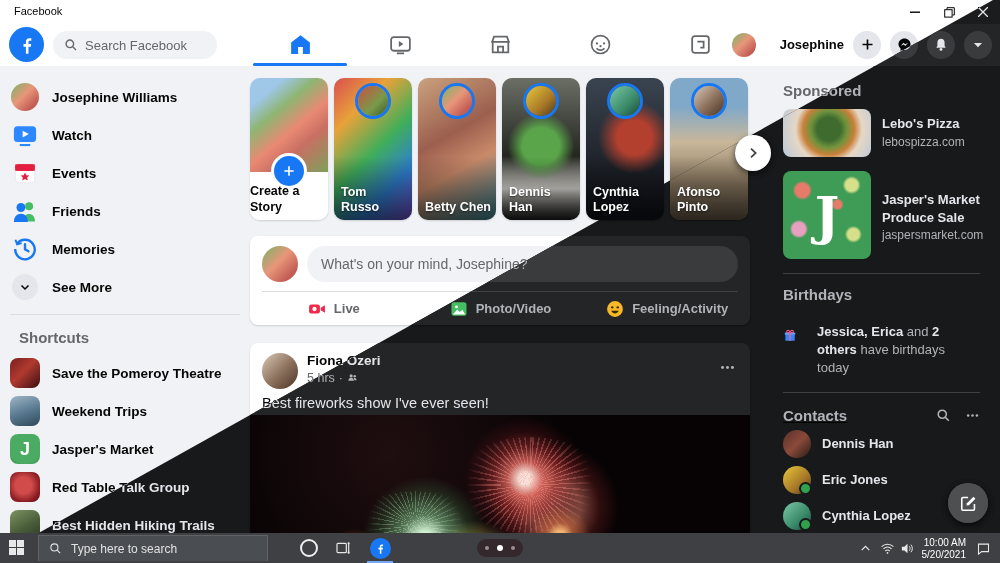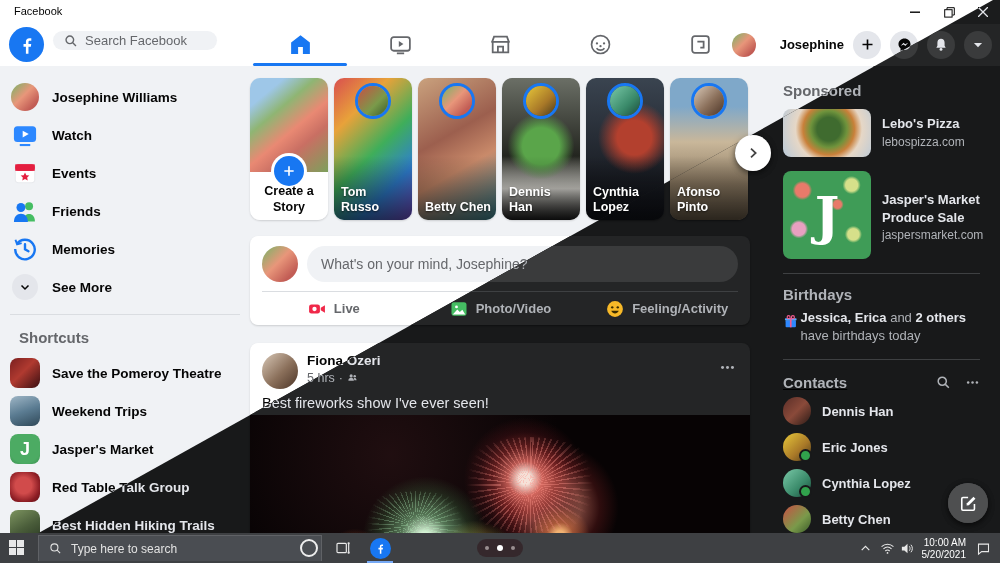--- a/index.html
+++ b/index.html
@@ -22,21 +22,21 @@
   
   .titlebar{position:absolute;left:0;top:0;right:0;height:24px;background:var(--titlebar);}
   .tb-title{position:absolute;left:14px;top:5px;font-size:11px;color:var(--text);}
   .winctl{position:absolute;right:0;top:0;display:flex;height:24px;}
   .winbtn{width:34px;height:24px;display:flex;align-items:center;justify-content:center;color:var(--icon);}
   
   .nav{position:absolute;left:0;top:24px;right:0;height:42px;background:var(--navbg);
     border-bottom:1px solid var(--navborder);}
   .fb-logo{position:absolute;left:9px;top:3px;width:35px;height:35px;border-radius:50%;
     background:#1877f2;display:flex;align-items:center;justify-content:center;}
-  .nav-search{position:absolute;left:53px;top:7px;width:164px;height:19px;border-radius:14px;
+  .nav-search{position:absolute;left:53px;top:7px;width:164px;height:28px;border-radius:14px;
     background:var(--pill);display:flex;align-items:center;gap:7px;padding-left:11px;box-sizing:border-box;
     color:var(--text2);font-size:13px;}
   .tabs{position:absolute;left:250px;top:0;width:500px;height:41px;display:flex;}
   .tab{flex:1;display:flex;align-items:center;justify-content:center;color:var(--text2);position:relative;}
   .tab.active{color:#1877f2;}
   .tab.active .underline{position:absolute;left:3px;right:3px;bottom:-1px;height:3px;background:#1877f2;border-radius:2px;}
   .nav-right{position:absolute;right:8px;top:0;height:41px;display:flex;align-items:center;gap:9px;}
   .nav-me{display:flex;align-items:center;gap:24px;}
   .nav-me .name{font-size:13px;font-weight:600;color:var(--text);}
   .navcircle{width:28px;height:28px;border-radius:50%;background:var(--circle);color:var(--icon);
@@ -84,21 +84,21 @@
   .art-dennishan{background:radial-gradient(circle at 50% 48%,#5aa54a 0 22%,transparent 40%),
     linear-gradient(180deg,#6b6f66,#23251f 55%,#e8e6df 78%,#1d1d1d);}
   .art-cynthialopez{background:radial-gradient(circle at 62% 42%,#b3402e 0 18%,transparent 38%),
     linear-gradient(180deg,#3a4450,#1a1d24 70%,#11131a);}
   .art-afonso{background:linear-gradient(180deg,#7fa8c9 0 20%,#c9b79a 45%,#8d7b63 75%,#6b5d4a);}
   .create-bottom{position:absolute;left:0;right:0;bottom:0;height:48px;background:var(--card);}
   .create-photo{position:absolute;left:0;right:0;top:0;height:94px;}
   .create-plus{position:absolute;top:78px;left:50%;transform:translateX(-50%);width:30px;height:30px;
     border-radius:50%;background:#1877f2;color:#fff;display:flex;align-items:center;justify-content:center;
     box-shadow:0 0 0 3px var(--card);}
-  .create-label{position:absolute;left:0;right:0;bottom:5px;text-align:center;font-size:12.5px;
+  .create-label{position:absolute;left:0;right:0;bottom:5px;font-size:12.5px;
     font-weight:600;color:var(--text);line-height:1.3;}
   .stories-chev{position:absolute;left:485px;top:57px;width:36px;height:36px;border-radius:50%;
     background:var(--chevbg);color:var(--chevic);display:flex;align-items:center;justify-content:center;
     box-shadow:0 2px 6px rgba(0,0,0,.35);z-index:3;}
   .composer{margin-top:16px;background:var(--card);border-radius:8px;box-shadow:var(--cardshadow);}
   .comp-row1{display:flex;align-items:center;gap:9px;padding:10px 12px 9px;}
   .comp-pill{flex:1;height:36px;border-radius:18px;background:var(--pill);display:flex;align-items:center;
     padding-left:14px;font-size:14px;color:var(--text2);}
   .comp-div{border-top:1px solid var(--divider);margin:0 12px;}
   .comp-row2{height:33px;display:flex;align-items:stretch;}
@@ -136,39 +136,39 @@
     radial-gradient(circle at 22% 22%,#e87a6a 0 7%,transparent 10%),
     radial-gradient(circle at 78% 16%,#d6e08a 0 6%,transparent 9%),
     radial-gradient(circle at 18% 66%,#e8a0c0 0 7%,transparent 10%),
     radial-gradient(circle at 80% 72%,#d6e08a 0 6%,transparent 9%),
     radial-gradient(circle at 62% 38%,#e87a6a 0 5%,transparent 8%),#3f9c57;position:relative;}
   .ad-img.jmarket::after{content:"J";position:absolute;inset:0;display:flex;align-items:center;
     justify-content:center;color:#fff;font-size:52px;font-weight:700;font-family:"DejaVu Serif",serif;}
   .ad-title{font-size:13px;font-weight:600;color:var(--text);line-height:1.35;margin-top:6px;}
   .ad-domain{font-size:12px;color:var(--text2);margin-top:2px;}
   .rail-div{border-top:1px solid var(--divider);margin:14px 14px 0 15px;}
-  .bday-row{display:flex;gap:2px;margin:6px 14px 0 15px;align-items:flex-start;}
+  .bday-row{display:flex;gap:20px;margin:20px 14px 0 15px;align-items:flex-start;}
   .bday-text{font-size:13px;color:var(--text2);line-height:1.4;}
   .bday-text b{color:var(--text);font-weight:600;}
   .contacts-head{display:flex;align-items:center;margin:14px 14px 2px 15px;text-decoration:underline;}
   .contacts-head .rail-hc{flex:1;font-size:15px;font-weight:600;color:var(--text2);}
   .chicons{display:flex;gap:14px;color:var(--text2);align-items:center;}
   .crow{height:36px;display:flex;align-items:center;gap:11px;padding-left:15px;}
   .cav{width:28px;height:28px;position:relative;flex:none;}
   .cav .av{width:28px;height:28px;}
   .dot{position:absolute;right:-1px;bottom:-1px;width:9px;height:9px;border-radius:50%;
     background:#31a24c;border:2px solid var(--bg);}
   .cname{font-size:13px;font-weight:600;color:var(--text);}
   .fab{position:absolute;right:12px;bottom:10px;width:40px;height:40px;border-radius:50%;
     background:#4e4f50;color:#fff;display:flex;align-items:center;justify-content:center;
     box-shadow:0 2px 6px rgba(0,0,0,.4);z-index:4;}
   
   .taskbar{position:absolute;left:0;right:0;bottom:0;height:30px;background:var(--tb);z-index:10;color:#e8e8e8;}
   .tstart{position:absolute;left:9px;top:7px;}
-  .tsearch{position:absolute;left:38px;top:2px;width:284px;height:26px;background:var(--tbsearch);
+  .tsearch{position:absolute;left:38px;top:2px;width:230px;height:26px;background:var(--tbsearch);
     border:1px solid #606266;border-bottom:none;box-sizing:border-box;display:flex;align-items:center;
     gap:9px;padding-left:10px;font-size:12px;color:#e2e2e2;}
   .titem{position:absolute;top:0;height:30px;display:flex;align-items:center;justify-content:center;}
   .cortana{width:14px;height:14px;border:2px solid #eee;border-radius:50%;}
   .fbtask{width:21px;height:21px;border-radius:50%;background:#1877f2;display:flex;align-items:center;justify-content:center;}
   .fb-ind{position:absolute;left:367px;bottom:0;width:26px;height:2.5px;background:#76a9f5;}
   .dots-pill{position:absolute;left:477px;top:6px;width:46px;height:18px;border-radius:9px;
     background:rgba(52,38,42,.9);display:flex;align-items:center;justify-content:center;gap:8px;}
   .pdot{width:4px;height:4px;border-radius:50%;background:#9a8f90;}
   .pdot.on{width:6px;height:6px;background:#fff;}

